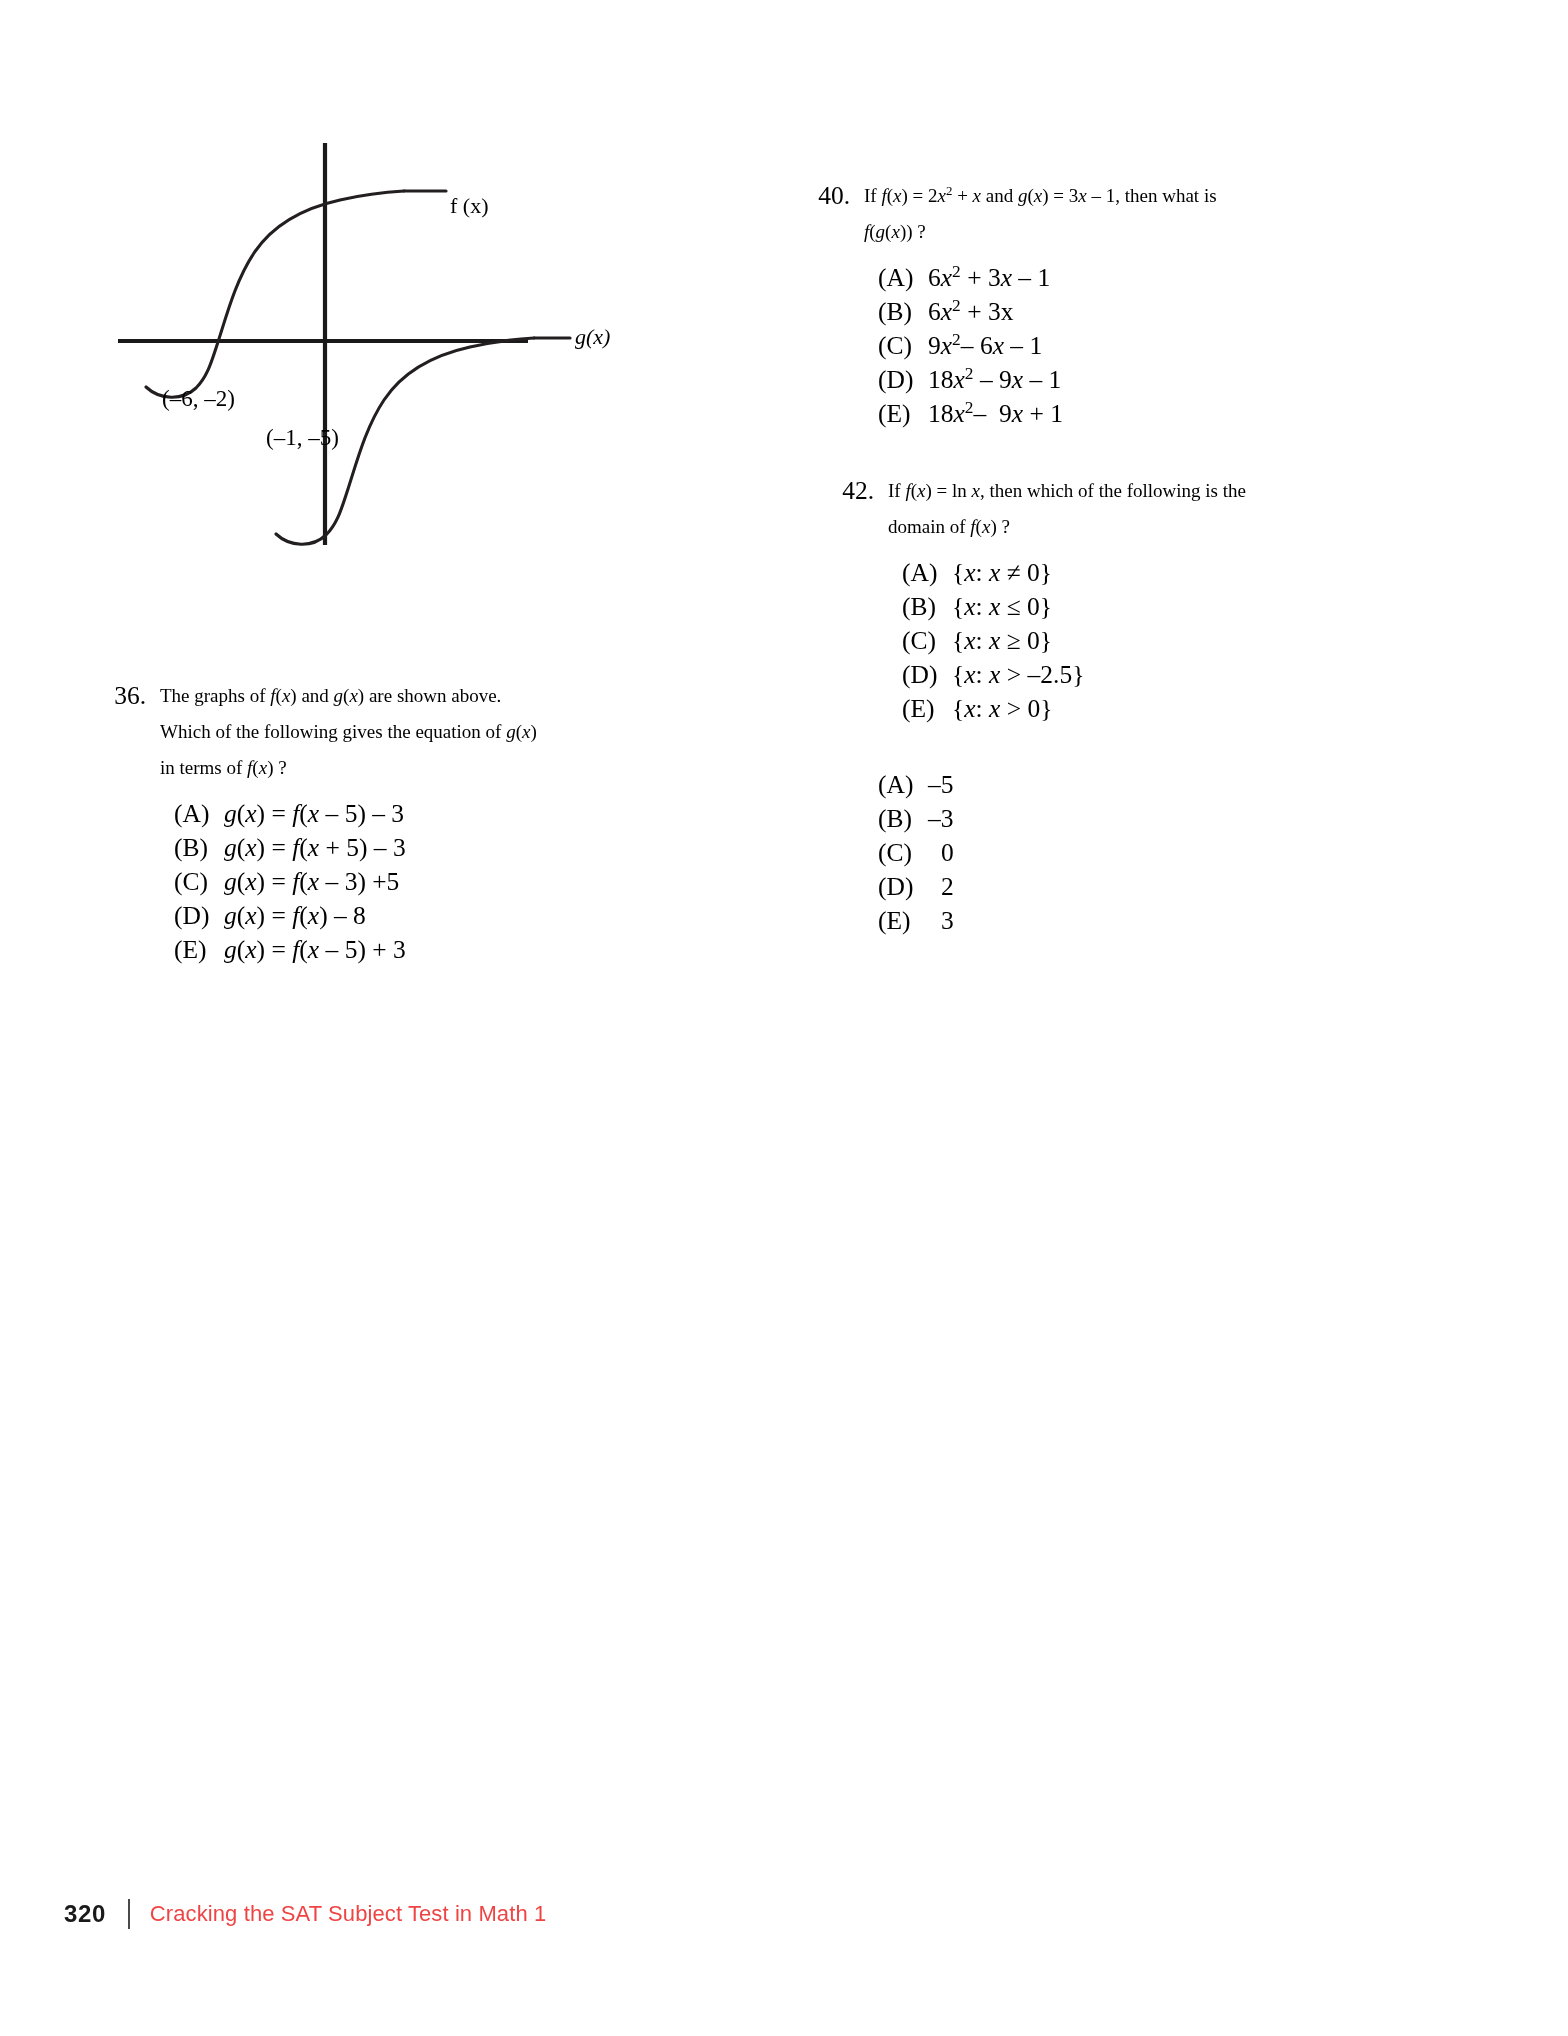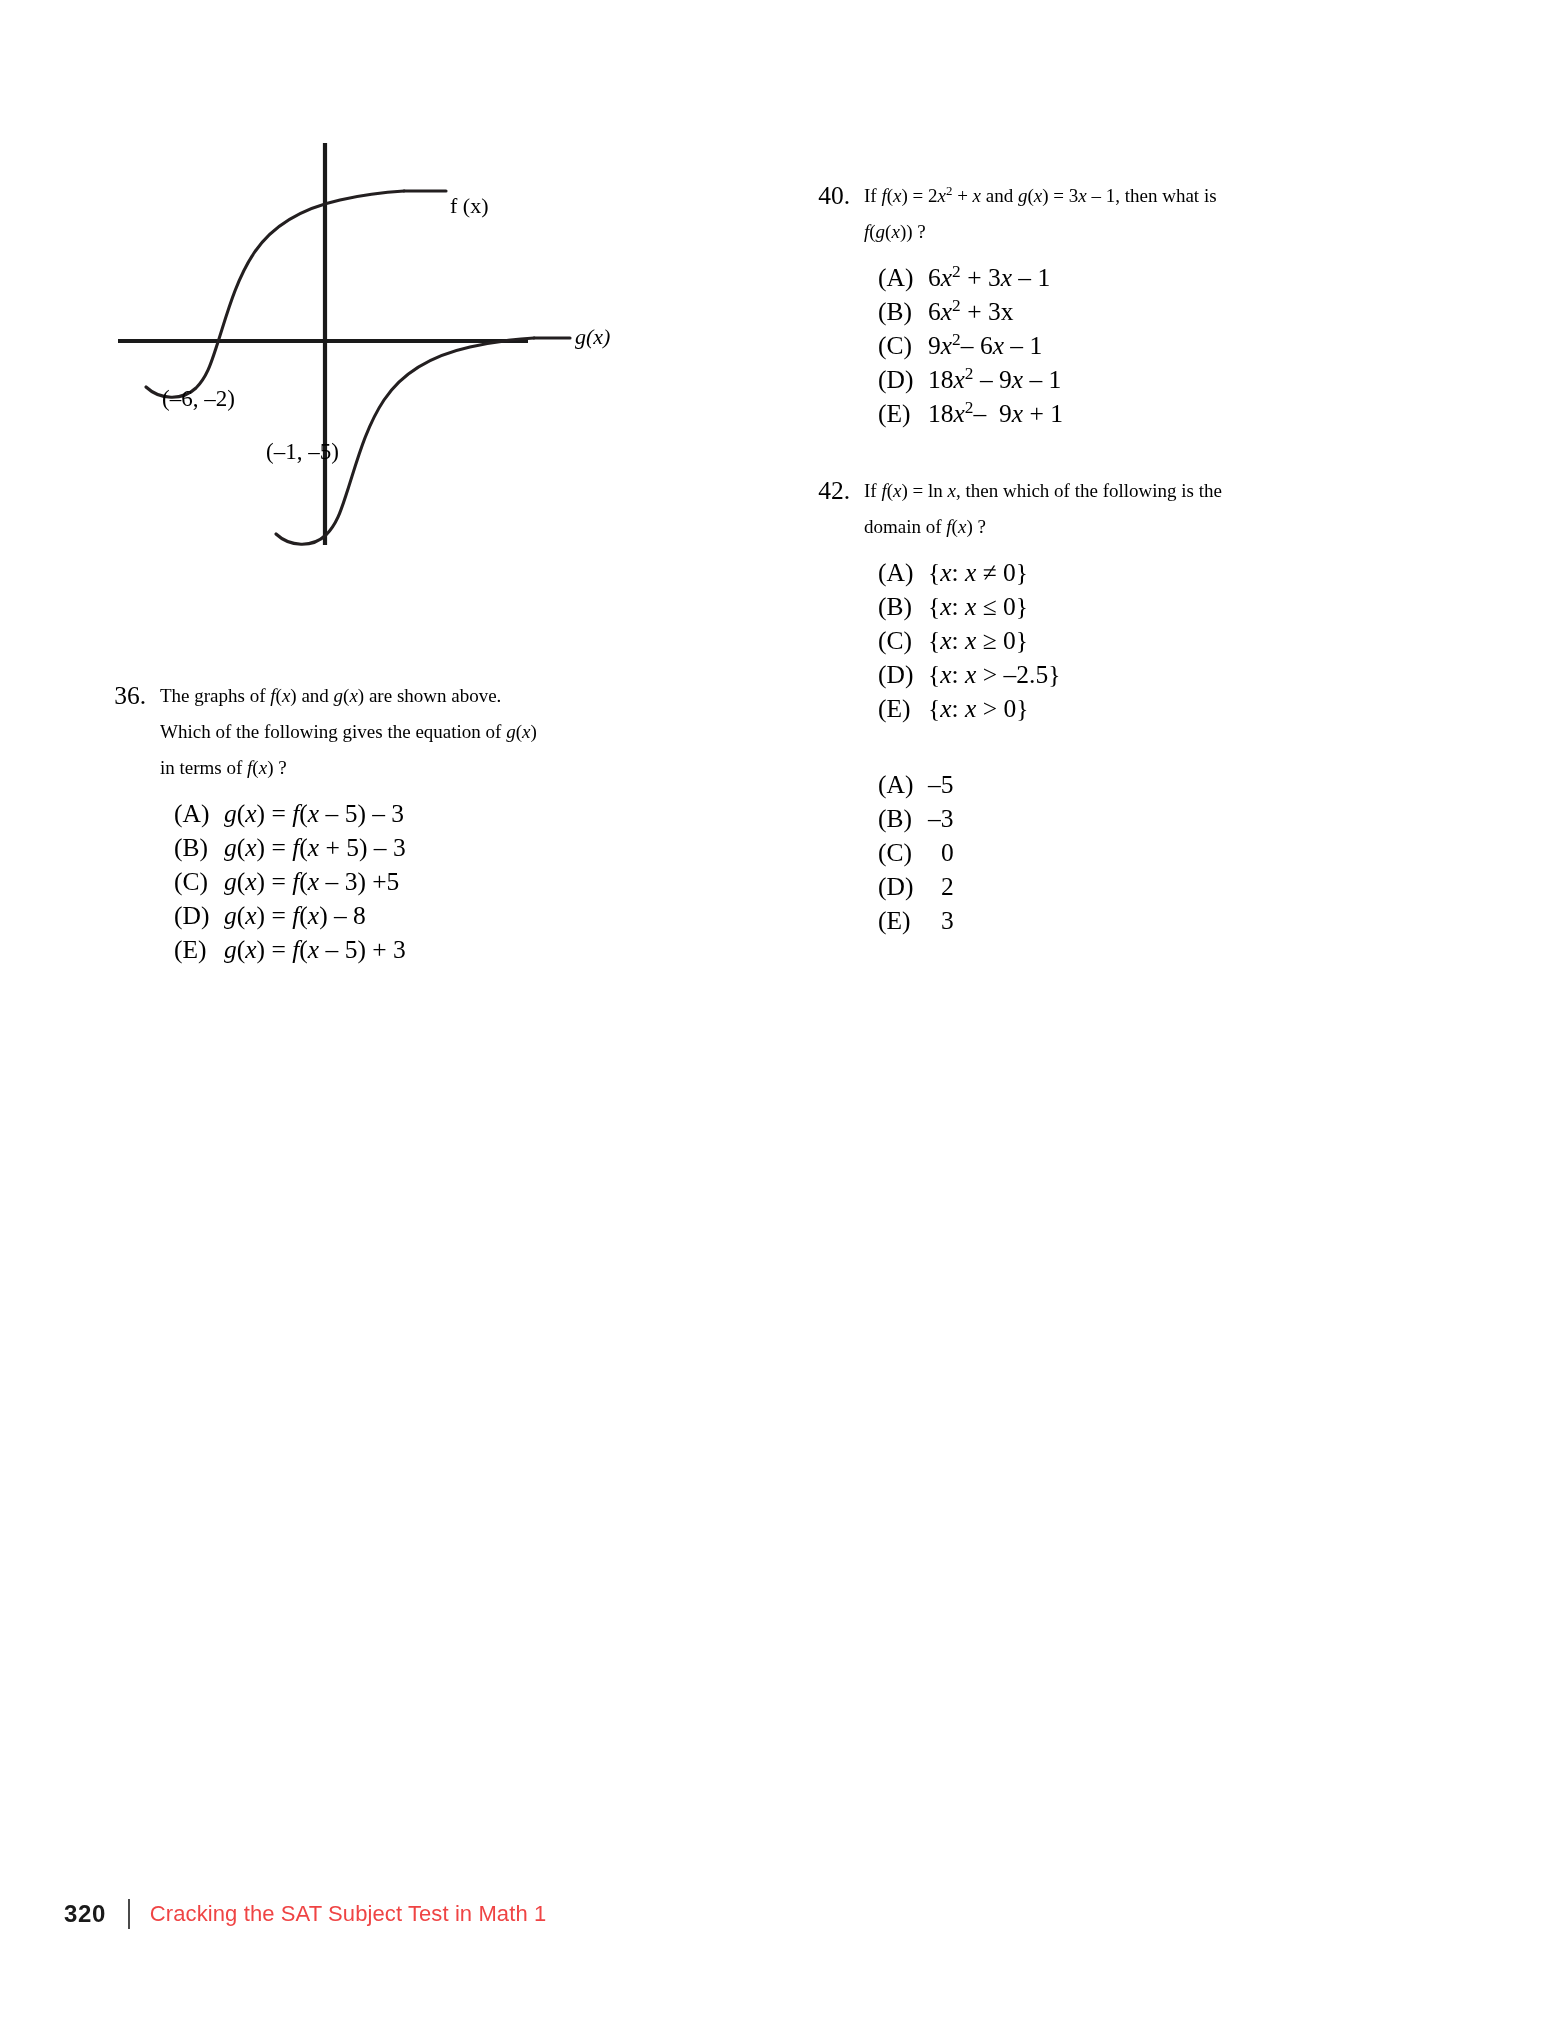--- a/index.html
+++ b/index.html
@@ -165,21 +165,21 @@
                  C 296 250, 326 235, 362 227
                  C 388 221, 408 219, 426 218" fill="none" stroke="#231f20" stroke-width="3.1" stroke-linecap="round"></path>
 
         <line x1="426" y1="218" x2="462" y2="218" stroke="#231f20" stroke-width="3.1" stroke-linecap="round"></line>
       </svg>
 
       <div style="position:absolute; left:342px; top:73px; font-size:22px; ">f (x)</div>
       <div style="position:absolute; left:467px; top:204px; font-size:22px; font-style:italic;">g(x)</div>
 
       <div style="position:absolute; left:54px; top:266px; font-size:23px;">(–6, –2)</div>
-      <div style="position:absolute; left:158px; top:319px; font-size:23px;">(–1, –5)</div>
+      <div style="position:absolute; left:158px; top:305px; font-size:23px;">(–1, –5)</div>
     </div>
 
     <div class="question" style="margin-top:88px;">
       <div class="q-head">
         <div class="q-num">36.</div>
         <div class="q-stem">
           <span class="ln">The graphs of <i>f</i>(<i>x</i>) and <i>g</i>(<i>x</i>) are shown above.</span>
           <span class="ln">Which of the following gives the equation of <i>g</i>(<i>x</i>)</span>
           <span class="ln">in terms of <i>f</i>(<i>x</i>) ?</span>
         </div>
@@ -237,21 +237,21 @@
           <span class="ch-letter">(D)</span>
           <span class="ch-text">18<i>x</i><sup>2</sup> – 9<i>x</i> – 1</span>
         </div>
         <div class="choice">
           <span class="ch-letter">(E)</span>
           <span class="ch-text">18<i>x</i><sup>2</sup>–&nbsp; 9<i>x</i> + 1</span>
         </div>
       </div>
     </div>
 
-    <div class="question" style="margin-top:42px;">
+    <div class="question" style="margin-top:42px;margin-left:24px;">
       <div class="q-head">
         <div class="q-num">42.</div>
         <div class="q-stem">
           <span class="ln">If <i>f</i>(<i>x</i>) = ln <i>x</i>, then which of the following is the</span>
           <span class="ln">domain of <i>f</i>(<i>x</i>) ?</span>
         </div>
       </div>
       <div class="choices">
         <div class="choice">
           <span class="ch-letter">(A)</span>

